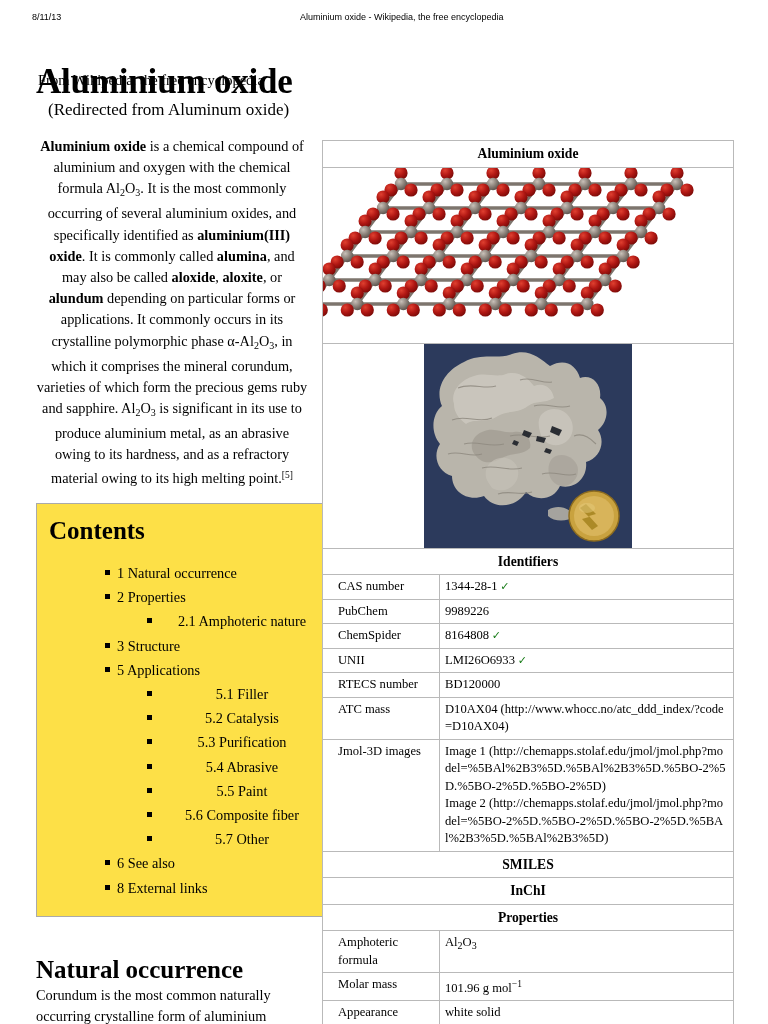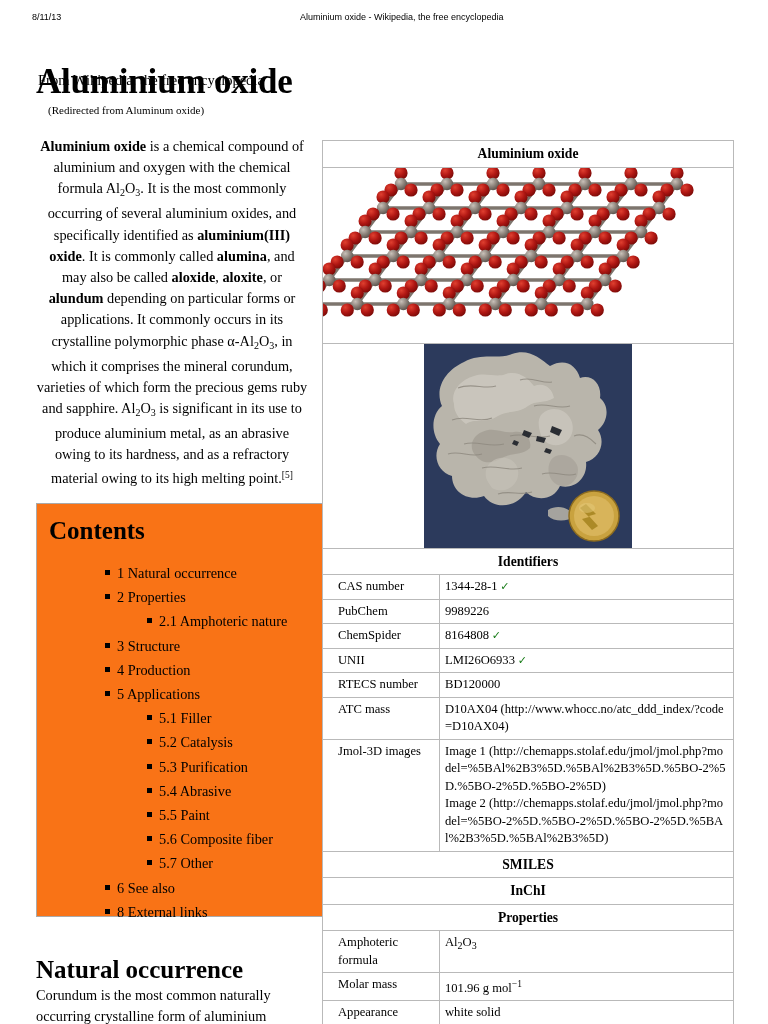--- a/index.html
+++ b/index.html
@@ -13,37 +13,37 @@
   
   .runhead{position:absolute;top:12px;left:0;width:768px;height:16px;
     font-family:"Liberation Sans","DejaVu Sans",sans-serif;font-size:9px;color:#000;}
   .runhead .date{position:absolute;left:32px;top:0;}
   .runhead .title{position:absolute;left:300px;top:0;}
 
   
   .page-title{position:absolute;left:36px;top:38px;font-size:35px;font-weight:bold;
     letter-spacing:-0.2px;line-height:42px;}
   .subtitle{position:absolute;left:38px;top:70px;font-size:14.5px;line-height:20px;}
-  .redirect{position:absolute;left:48px;top:100px;font-size:11px;line-height:20px;}
+  .redirect{position:absolute;left:48px;top:100px;font-size:17px;line-height:20px;}
 
   
   .lead{position:absolute;left:36px;top:136px;width:272px;font-size:14.3px;
     line-height:21.2px;text-align:center;}
   .lead b{font-weight:bold;}
   sub{font-size:10px;vertical-align:-0.28em;}
   sup{font-size:9.5px;vertical-align:0.5em;}
 
   
   .toc{position:absolute;left:36px;top:503px;width:288px;height:414px;
-    border:1px solid #aaa;background:#f97316;box-sizing:border-box;}
+    border:1px solid #aaa;background:#fde047;box-sizing:border-box;}
   .toc h2{margin:0;position:absolute;left:12px;top:13px;font-size:25px;font-weight:bold;}
   .toc ul{list-style:none;margin:0;padding:0;position:absolute;left:0;top:57px;width:288px;}
   .toc li{font-size:14.3px;line-height:24.2px;position:relative;}
   .toc li.l1{padding-left:80px;}
-  .toc li.l2{padding-left:122px;}
+  .toc li.l2{padding-left:122px;text-align:center;}
   .toc li .bullet{position:absolute;width:5px;height:5px;background:#000;top:9px;}
   .toc li.l1 .bullet{left:68px;}
   .toc li.l2 .bullet{left:110px;}
 
   
   .sec-h{position:absolute;left:36px;top:935px;font-size:25px;font-weight:bold;}
   .sec-p{position:absolute;left:36px;top:985px;width:272px;font-size:14.3px;line-height:21.2px;}
 
   
   .infobox{position:absolute;left:322px;top:140px;width:412px;
@@ -81,21 +81,20 @@
 
   <div class="lead"><b>Aluminium oxide</b> is a chemical compound of aluminium and oxygen with the chemical formula Al<sub>2</sub>O<sub>3</sub>. It is the most commonly occurring of several aluminium oxides, and specifically identified as <b>aluminium(III) oxide</b>. It is commonly called <b>alumina</b>, and may also be called <b>aloxide</b>, <b>aloxite</b>, or <b>alundum</b> depending on particular forms or applications. It commonly occurs in its crystalline polymorphic phase α-Al<sub>2</sub>O<sub>3</sub>, in which it comprises the mineral corundum, varieties of which form the precious gems ruby and sapphire. Al<sub>2</sub>O<sub>3</sub> is significant in its use to produce aluminium metal, as an abrasive owing to its hardness, and as a refractory material owing to its high melting point.<sup>[5]</sup></div>
 
   <div class="toc">
     <h2>Contents</h2>
     <ul>
         <li class="l1"><span class="bullet"></span><span>1 Natural occurrence</span></li>
         <li class="l1"><span class="bullet"></span><span>2 Properties</span></li>
         <li class="l2"><span class="bullet"></span><span>2.1 Amphoteric nature</span></li>
         <li class="l1"><span class="bullet"></span><span>3 Structure</span></li>
-        <li class="l1"><span class="bullet"></span><span>4 Production</span></li>
         <li class="l1"><span class="bullet"></span><span>5 Applications</span></li>
         <li class="l2"><span class="bullet"></span><span>5.1 Filler</span></li>
         <li class="l2"><span class="bullet"></span><span>5.2 Catalysis</span></li>
         <li class="l2"><span class="bullet"></span><span>5.3 Purification</span></li>
         <li class="l2"><span class="bullet"></span><span>5.4 Abrasive</span></li>
         <li class="l2"><span class="bullet"></span><span>5.5 Paint</span></li>
         <li class="l2"><span class="bullet"></span><span>5.6 Composite fiber</span></li>
         <li class="l2"><span class="bullet"></span><span>5.7 Other</span></li>
         <li class="l1"><span class="bullet"></span><span>6 See also</span></li>
         <li class="l1"><span class="bullet"></span><span>8 External links</span></li>

